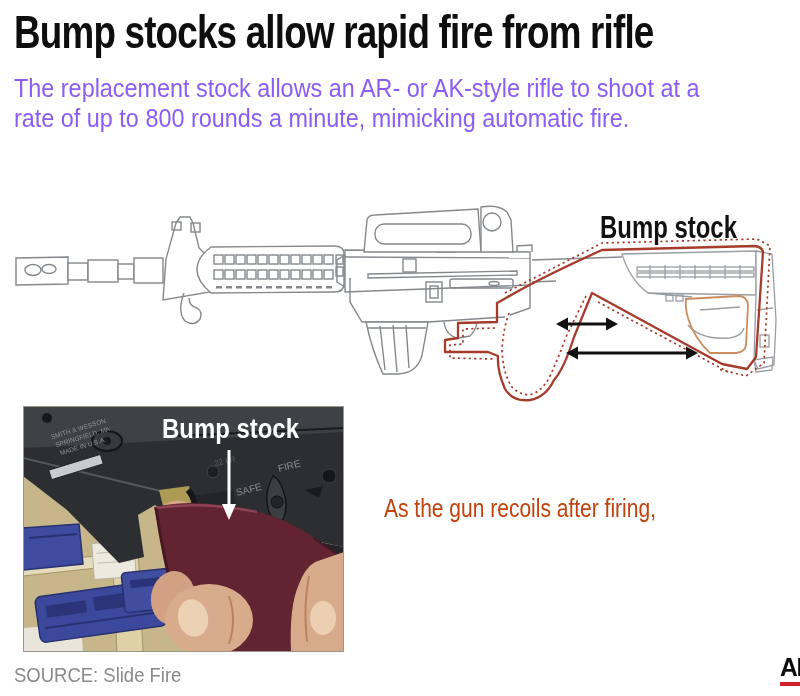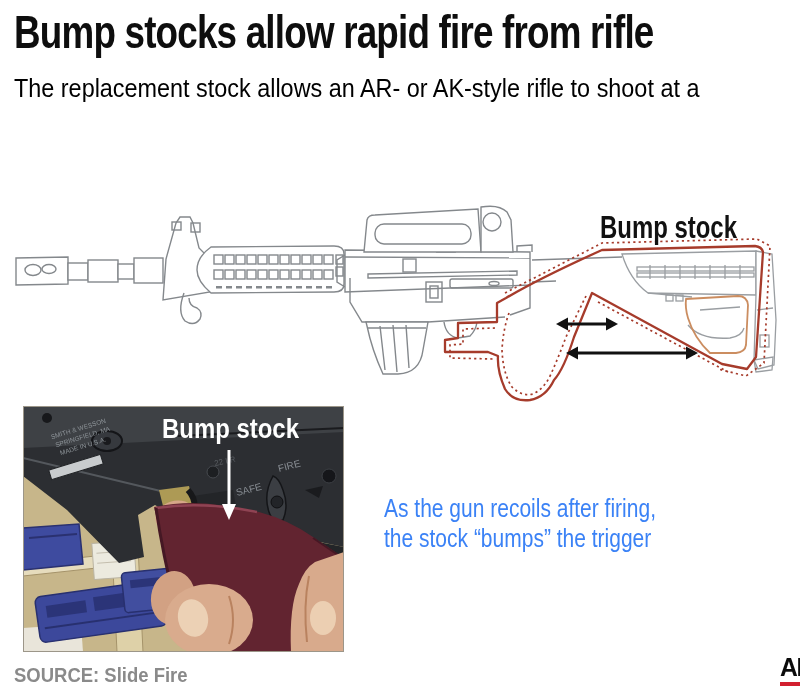--- a/index.html
+++ b/index.html
@@ -8,48 +8,49 @@
     font-family:"Liberation Sans","DejaVu Sans",sans-serif;
   }
   .abs{position:absolute;}
   .condense{transform-origin:0 0;display:inline-block;white-space:nowrap;}
   .title{
     left:14px;top:5px;font-size:46px;font-weight:bold;color:#0e0e0e;
     letter-spacing:-1px;
   }
   .title .condense{transform:scaleX(0.80);}
   .subtitle{
-    left:14px;top:73px;font-size:26px;color:#000000;line-height:30px;
+    left:14px;top:73px;font-size:26px;color:#8b5cf6;line-height:30px;
   }
   .subtitle .condense{transform:scaleX(0.90);}
   .bodytext{
-    left:384px;top:494px;font-size:25px;color:#3b82f6;line-height:29.5px;
+    left:384px;top:494px;font-size:25px;color:#c2410c;line-height:29.5px;
   }
   .bodytext .condense{transform:scaleX(0.84);}
   .source{
-    left:14px;top:663px;font-size:21px;color:#8a8a8a;font-weight:bold;
+    left:14px;top:663px;font-size:21px;color:#8a8a8a;
   }
   .source .condense{transform:scaleX(0.88);}
   .aplogo{left:780px;top:655px;width:36px;text-align:left;}
   .ap-word{font-size:26px;font-weight:bold;color:#0b0b0b;letter-spacing:-1.5px;
            transform:scaleX(0.95);transform-origin:0 0;display:inline-block;line-height:24px;}
   .ap-bar{width:33px;height:4px;margin-top:2px;}
   svg text{font-family:"Liberation Sans","DejaVu Sans",sans-serif;}
 </style>
 </head>
 <body>
 
 <div class="canvas">
 
   <div class="abs title">
     <span class="condense">Bump stocks allow rapid fire from rifle</span>
   </div>
 
   <div class="abs subtitle">
     <div><span class="condense">The replacement stock allows an AR- or AK-style rifle to shoot at a</span></div>
+    <div><span class="condense">rate of up to 800 rounds a minute, mimicking automatic fire.</span></div>
   </div>
 
   <svg class="abs" style="left:0;top:160px" width="800" height="250" viewBox="0 0 800 250">
 
     <g stroke="#84888c" fill="#fff" stroke-width="1.4">
       <path d="M16,98 L68,97 L68,124 L16,125 Z"></path>
       <ellipse cx="33" cy="110" rx="8" ry="5.5" fill="none"></ellipse>
       <ellipse cx="49" cy="109" rx="7" ry="4.5" fill="none"></ellipse>
       <rect x="68" y="103" width="20" height="17"></rect>
       <rect x="88" y="100" width="30" height="22"></rect>
@@ -274,21 +275,20 @@
       <text x="139" y="32" font-size="27" font-weight="bold" fill="#ffffff" textLength="137" lengthAdjust="spacingAndGlyphs">Bump stock</text>
       <line x1="206" y1="44" x2="206" y2="100" stroke="#ffffff" stroke-width="3"></line>
       <polygon points="206,114 199,98 213,98" fill="#ffffff"></polygon>
     </g>
 
     <rect x="0.5" y="0.5" width="320" height="245" fill="none" stroke="#9c9689" stroke-width="1"></rect>
   </svg>
 
   <div class="abs bodytext">
     <div><span class="condense">As the gun recoils after firing,</span></div>
-    <div><span class="condense">the stock “bumps” the trigger</span></div>
   </div>
 
   <div class="abs source">
     <span class="condense">SOURCE: Slide Fire</span>
   </div>
 
   <div class="abs aplogo">
     <span class="ap-word">AP</span>
     <div class="ap-bar" style="background: rgb(210, 32, 47);"></div>
   </div>

